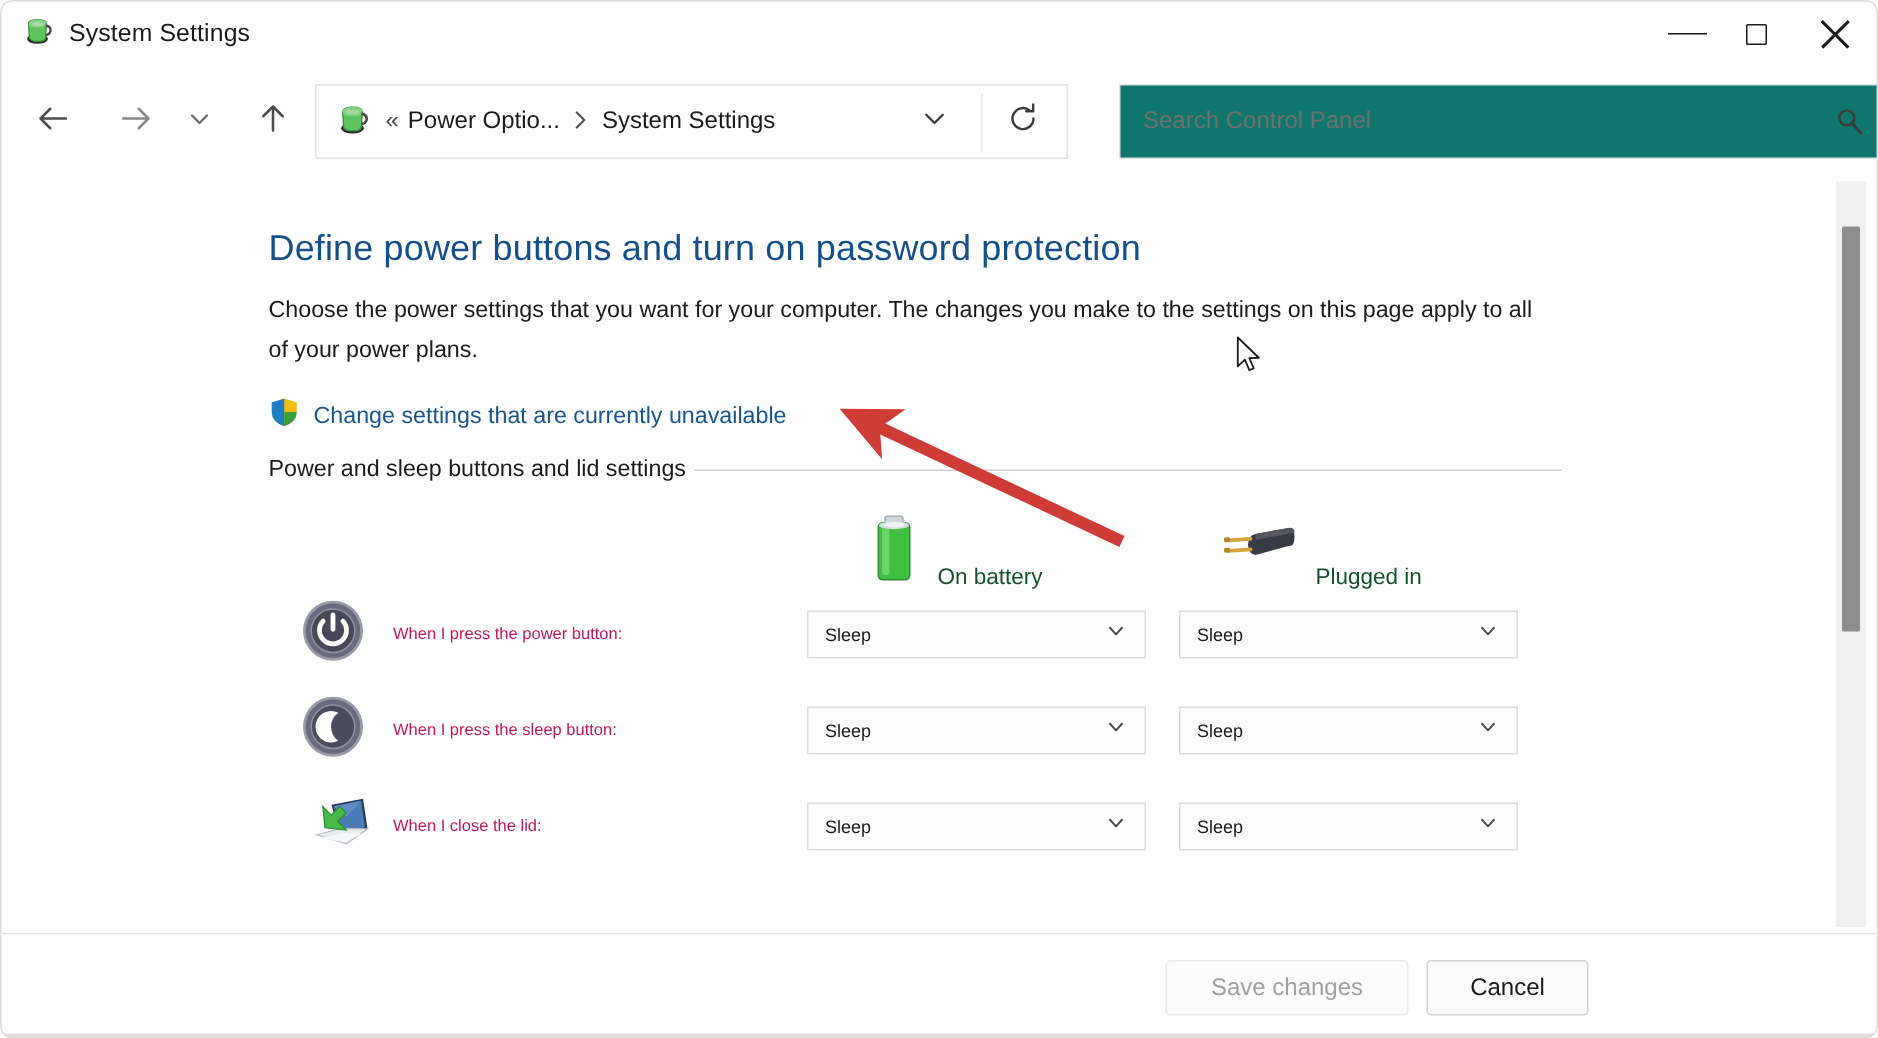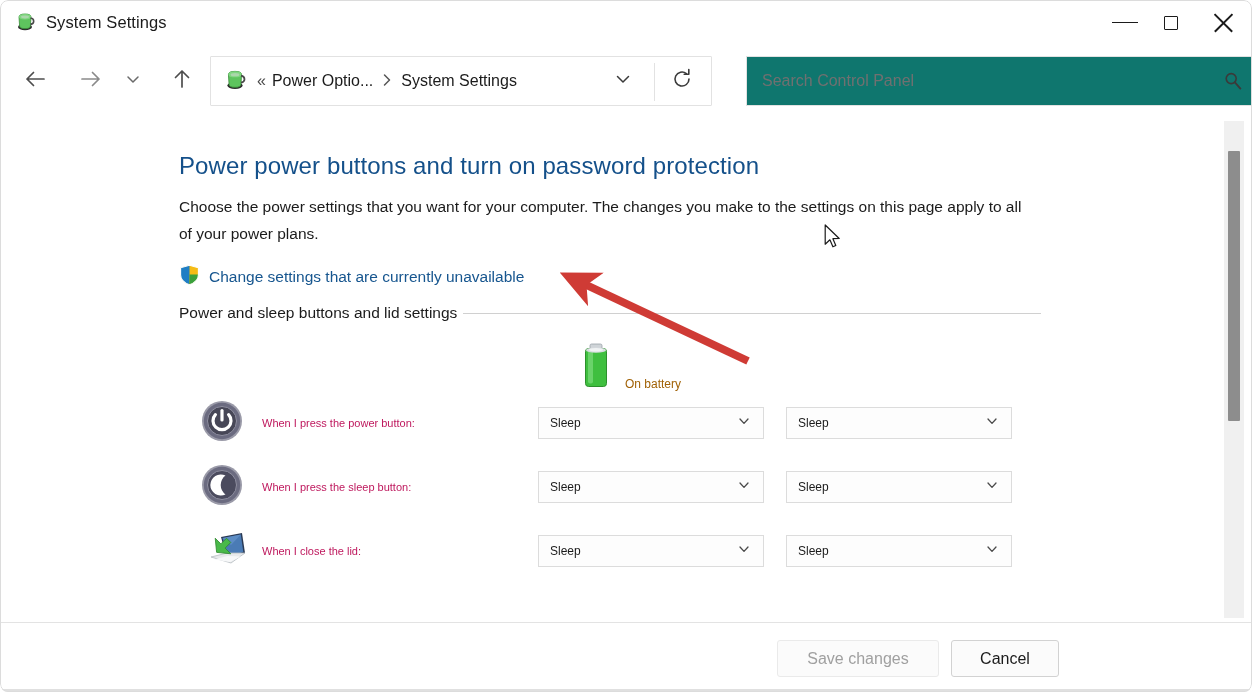--- a/index.html
+++ b/index.html
@@ -193,21 +193,21 @@
   #section-power { top: 187px; }
   #section-shutdown { top: 487px; }
 
   
   #col-headers { position: absolute; left: 0; top: 225px; width: 1050px; height: 52px; }
   .col-head {
     position: absolute; top: 0;
     display: flex; align-items: center; gap: 12px;
     height: 52px;
   }
-  .col-head-label { font-size: 12px; color: #a16207; white-space: nowrap; margin-top: 32px; }
+  .col-head-label { font-size: 15px; color: #14532d; white-space: nowrap; margin-top: 32px; }
   #col-battery { left: 578px; }
   #col-plugged { left: 814px; }
 
   
   .setting-row {
     position: absolute; left: 0;
     width: 1050px; height: 52px;
     display: flex; align-items: center;
   }
   #row-power { top: 280px; }
@@ -426,21 +426,21 @@
     <div id="search-icon-btn">
       <svg width="20" height="20" viewBox="0 0 20 20">
         <circle cx="8.2" cy="7.6" r="5" fill="none" stroke="#3a3a3a" stroke-width="1.6"></circle>
         <path d="M11.9 11.4 L17.4 17.6" fill="none" stroke="#3a3a3a" stroke-width="1.9" stroke-linecap="round"></path>
       </svg>
     </div>
   </div>
 
   <div id="content">
 
-    <div id="page-heading">Power power buttons and turn on password protection</div>
+    <div id="page-heading">Define power buttons and turn on password protection</div>
 
     <div id="uac-link-row">
       <span>
         <svg width="21" height="22" viewBox="0 0 21 22">
           <path d="M10.5 1.2 L19.4 3.8 V11 q0 6.6 -8.9 9.8 Q1.6 17.6 1.6 11 V3.8 Z" fill="#f5bc16"></path>
           <path d="M10.5 1.2 L1.6 3.8 V11 q0 6.6 8.9 9.8 Z" fill="#1f7ec4"></path>
           <path d="M1.6 11 q0 6.6 8.9 9.8 q8.9 -3.2 8.9 -9.8 Z" fill="#2e9b4f" opacity="0.0"></path>
           <path d="M10.5 10.6 L19.4 10.6 V11 q0 6.6 -8.9 9.8 Z" fill="#3ba03b"></path>
           <path d="M10.5 10.6 L1.6 10.6 V11 q0 6.6 8.9 9.8 Z" fill="#e8a90f" opacity="0"></path>
           <path d="M10.5 1.2 L19.4 3.8 V11 q0 6.6 -8.9 9.8 Q1.6 17.6 1.6 11 V3.8 Z" fill="none" stroke="#ffffff" stroke-width="1.1"></path>
@@ -463,20 +463,33 @@
             <rect x="11" y="2" width="12" height="6" rx="1.6" fill="#cfd4d8" stroke="#9aa2a8" stroke-width="0.8"></rect>
             <rect x="6.5" y="6.5" width="21" height="38" rx="3" fill="#3fbf3f" stroke="#2d8f2d" stroke-width="1"></rect>
             <rect x="9" y="8.5" width="5" height="33" rx="2" fill="#72d672" opacity="0.85"></rect>
             <ellipse cx="17" cy="8.2" rx="10" ry="2.6" fill="#d8dde0"></ellipse>
             <ellipse cx="17" cy="7.8" rx="7" ry="1.8" fill="#f0f3f4"></ellipse>
           </svg>
         </span>
         <span class="col-head-label">On battery</span>
       </div>
 
+      <div class="col-head" id="col-plugged">
+        <span>
+          <svg width="50" height="40" viewBox="0 0 50 40">
+            <path d="M22 10 L44 6 q4 -0.6 4 6 q0 6.6 -4 6 L22 24 q-5 -1 -5 -7 q0 -6 5 -7 Z" fill="#3a3a46"></path>
+            <path d="M22 10 L44 6 q4 -0.6 4 3 L22 14 Z" fill="#55555f"></path>
+            <rect x="3" y="12.5" width="17" height="2.6" rx="1.3" fill="#d8a33a" transform="rotate(-4 11 14)"></rect>
+            <rect x="3" y="19.5" width="17" height="2.6" rx="1.3" fill="#d8a33a" transform="rotate(-4 11 21)"></rect>
+            <rect x="1" y="12.2" width="4" height="3.2" rx="1" fill="#b58528" transform="rotate(-4 3 14)"></rect>
+            <rect x="1" y="19.2" width="4" height="3.2" rx="1" fill="#b58528" transform="rotate(-4 3 21)"></rect>
+          </svg>
+        </span>
+        <span class="col-head-label">Plugged in</span>
+      </div>
     </div>
 
     <div class="setting-row" id="row-power">
       <span class="row-icon">
         <svg width="42" height="42" viewBox="0 0 42 42">
           <circle cx="21" cy="21" r="20" fill="#9a9aa8"></circle>
           <circle cx="21" cy="21" r="18.2" fill="#6b6b80"></circle>
           <circle cx="21" cy="21" r="14.5" fill="#474757"></circle>
           <circle cx="21" cy="21" r="14.5" fill="none" stroke="#8f8fa0" stroke-width="1"></circle>
           <path d="M21 10.5 V20" fill="none" stroke="#ffffff" stroke-width="3.2" stroke-linecap="round"></path>

